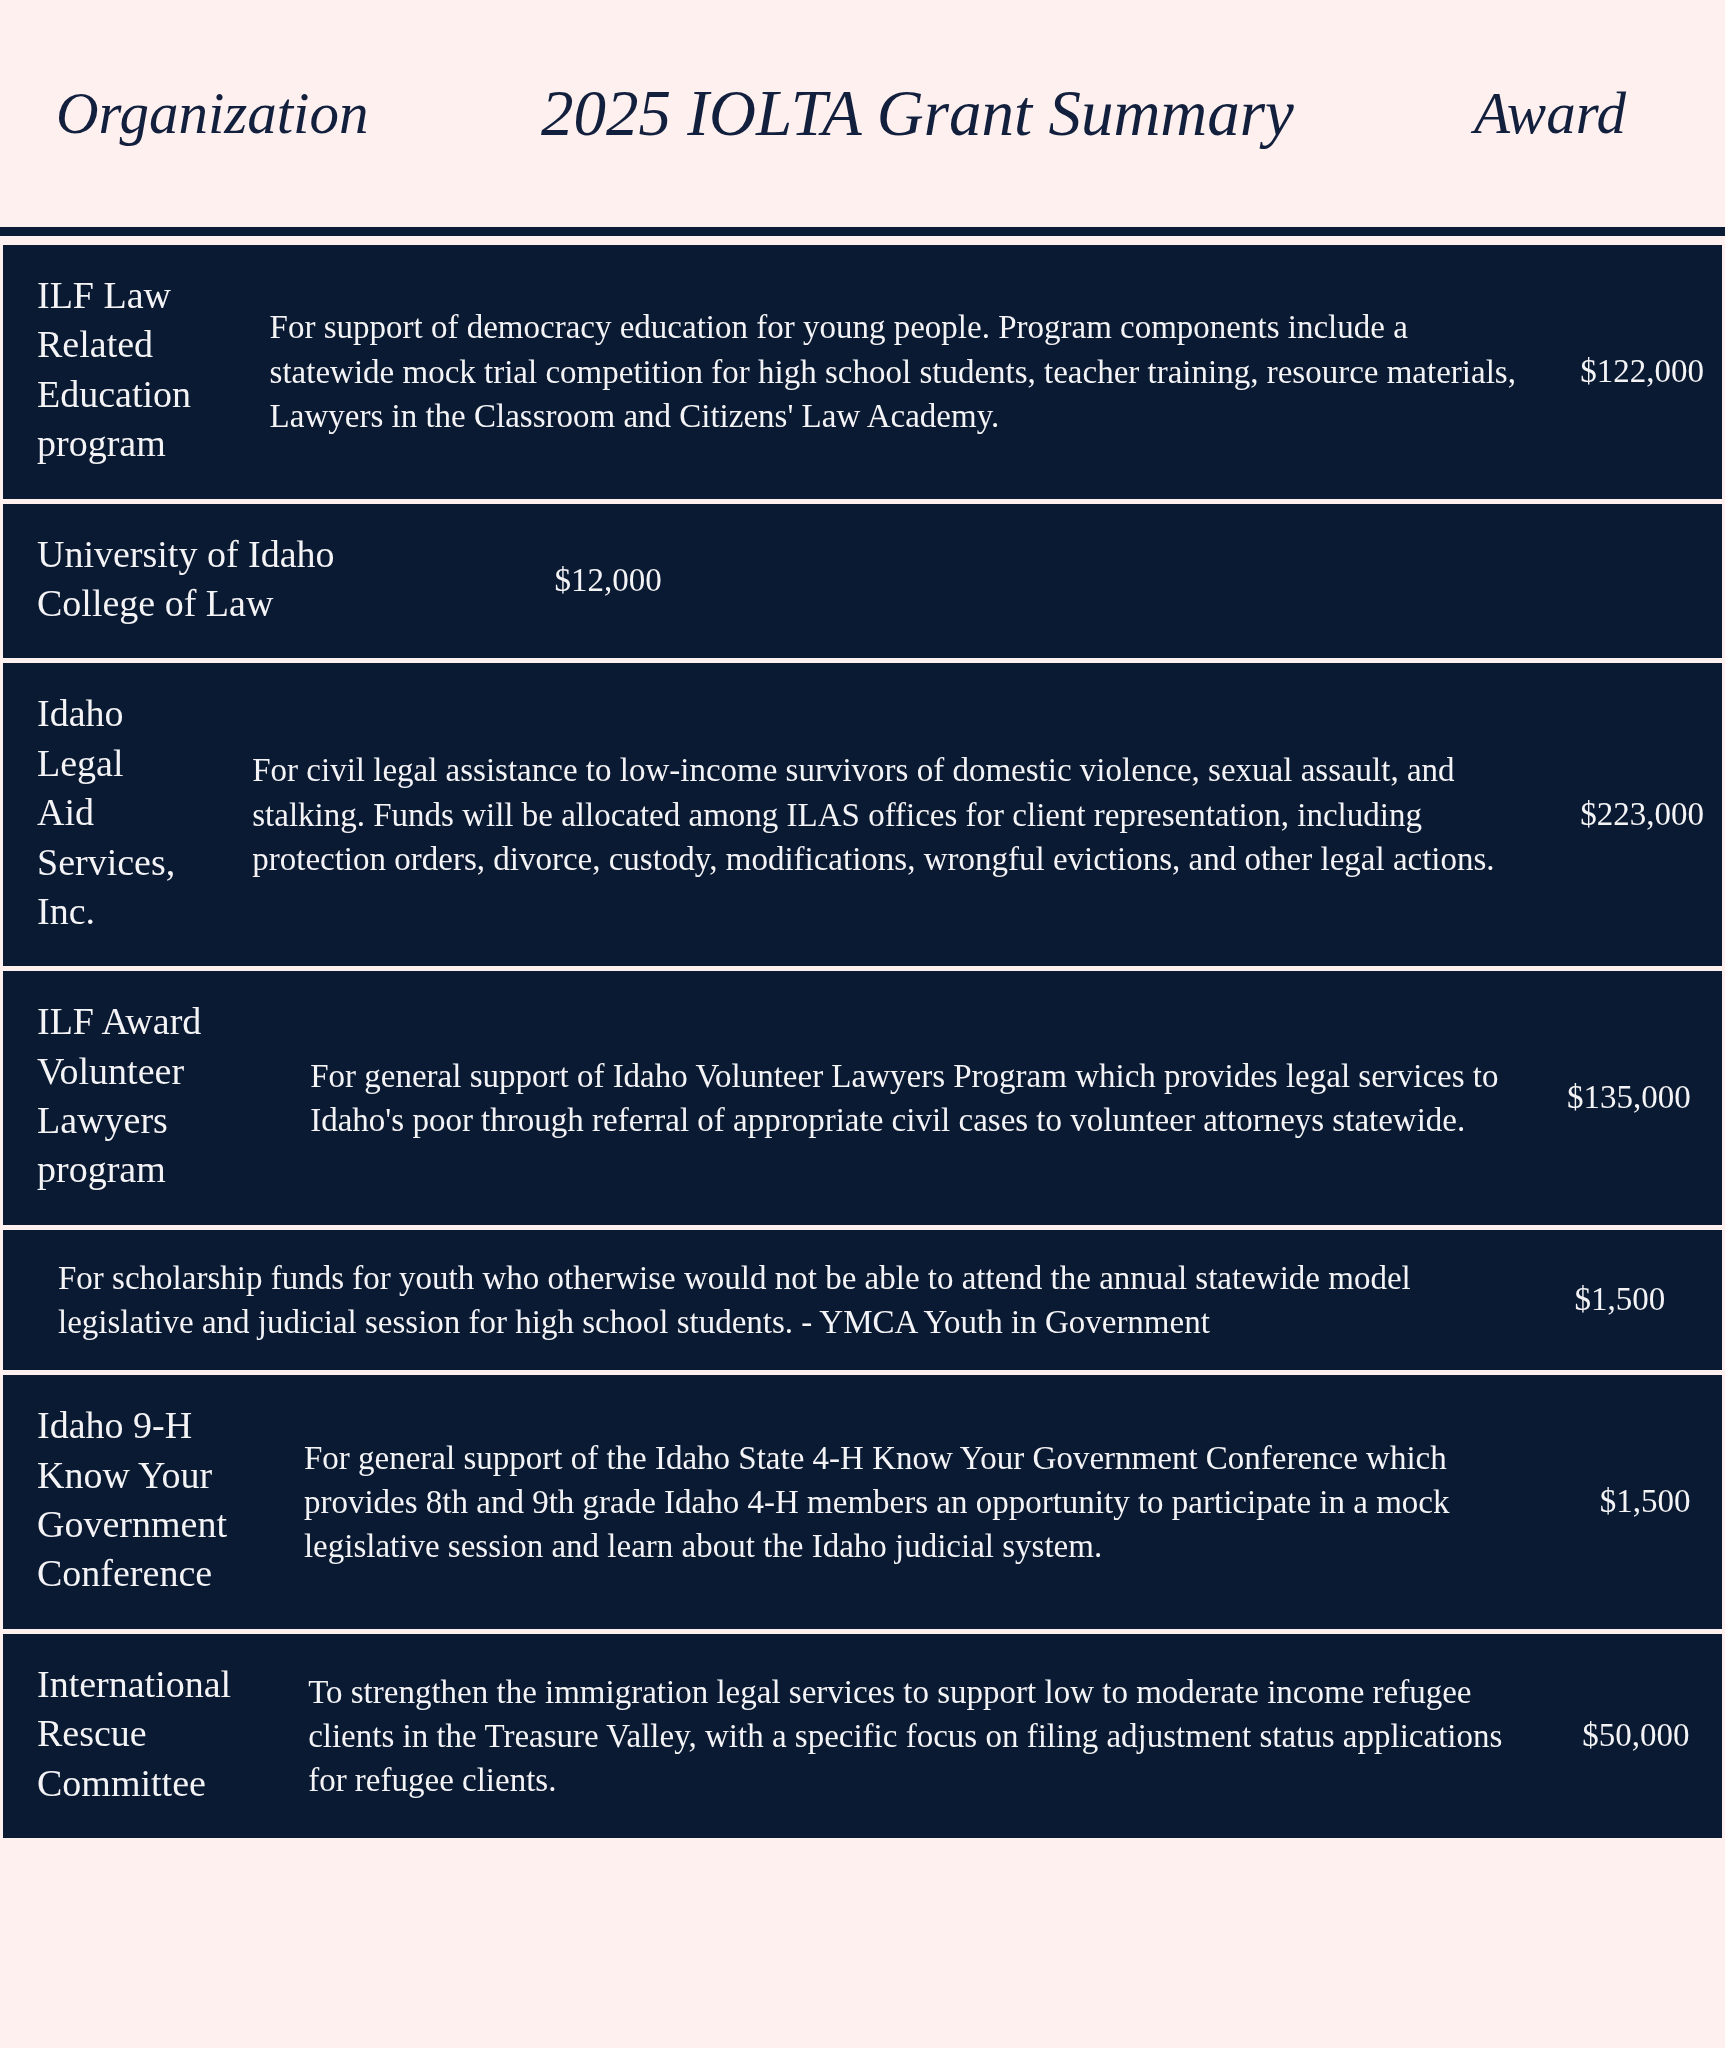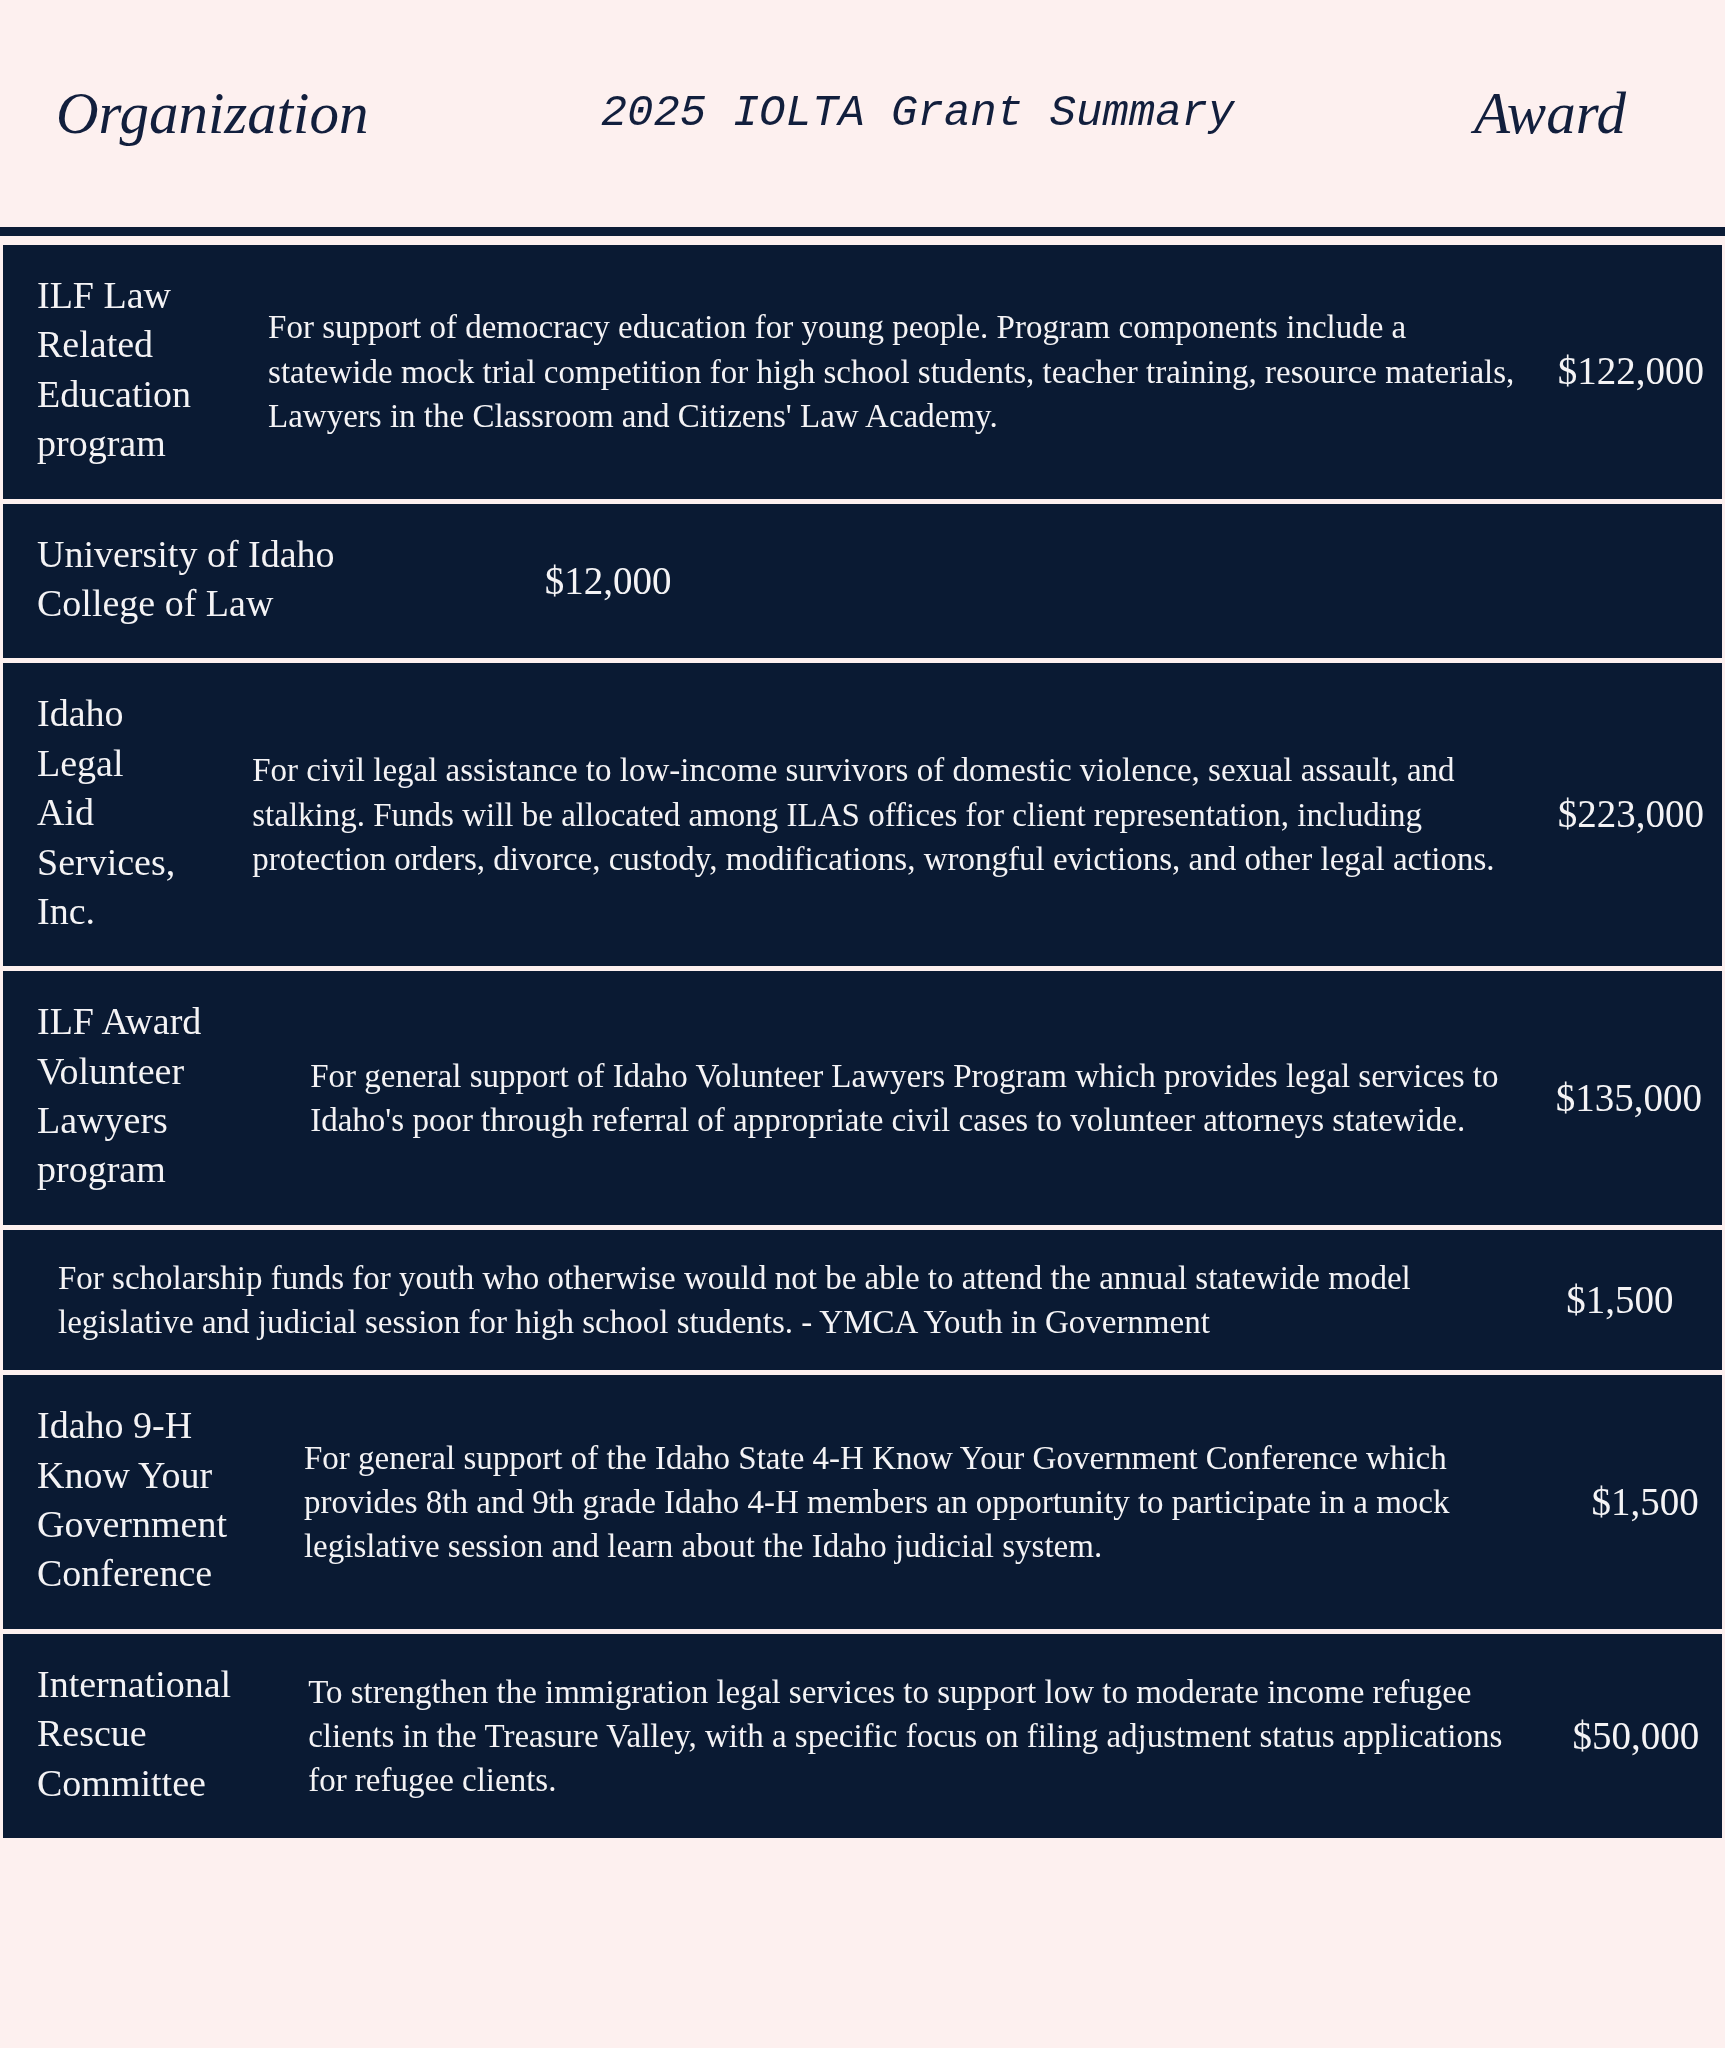--- a/index.html
+++ b/index.html
@@ -40,24 +40,23 @@
     box-sizing: border-box;
   }
   .th-org {
     width: 440px;
     padding-left: 56px;
     font-size: 59px;
     text-align: left;
   }
   .th-title {
     flex: 1 1 auto;
-    font-size: 44px;
+    font-size: 65px;
     text-align: center;
     padding: 0 20px;
-    font-family: Liberation Mono, monospace;
   }
   .th-award {
     width: 330px;
     font-size: 59px;
     text-align: center;
     padding-right: 20px;
   }
 
   
   .table-body {
@@ -98,21 +97,21 @@
     flex: 1 1 auto;
     padding: 26px 24px 26px 18px;
     font-size: 33px;
     line-height: 1.34;
     text-align: left;
     margin-left: 37px;
   }
   .cell-award {
     width: 330px;
     padding: 26px 18px;
-    font-size: 39px;
+    font-size: 33px;
     line-height: 1.2;
     align-items: center;
   }
 </style>
 </head>
 <body>
 
 <div class="page">
 
   <div class="table-header">

